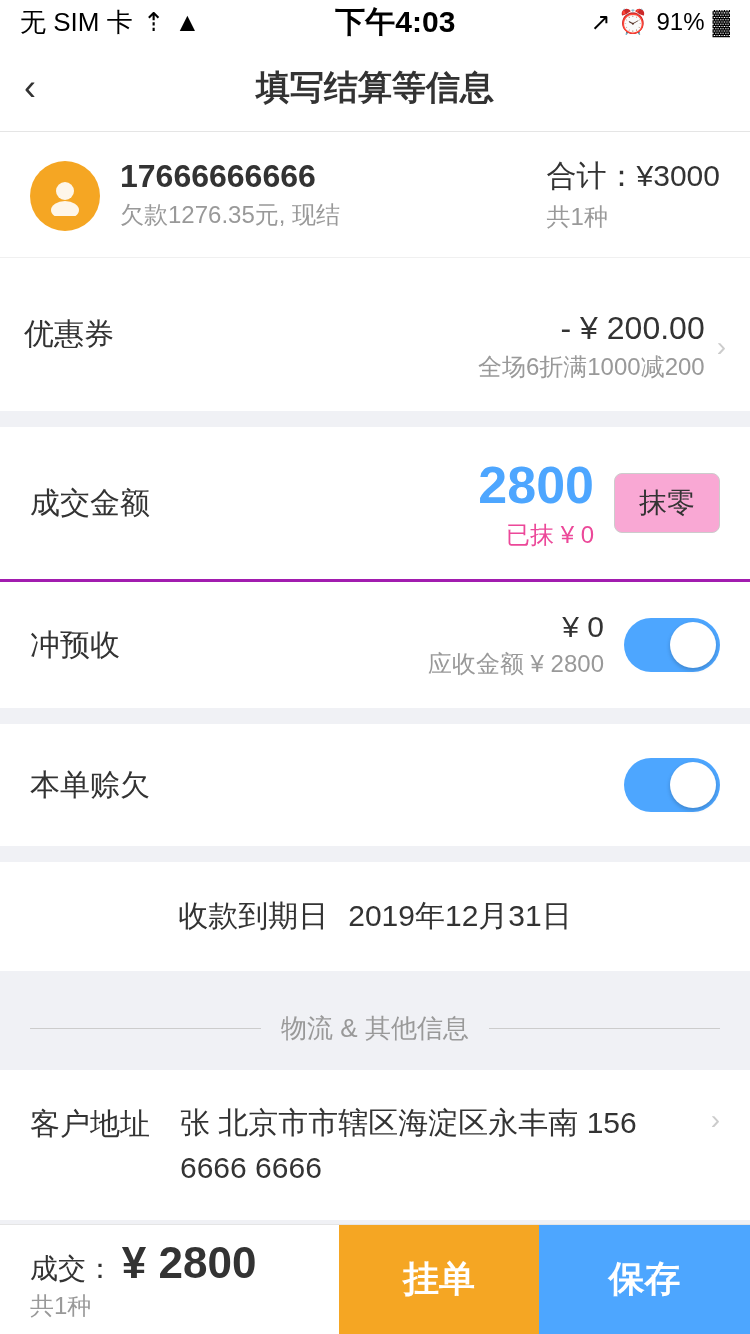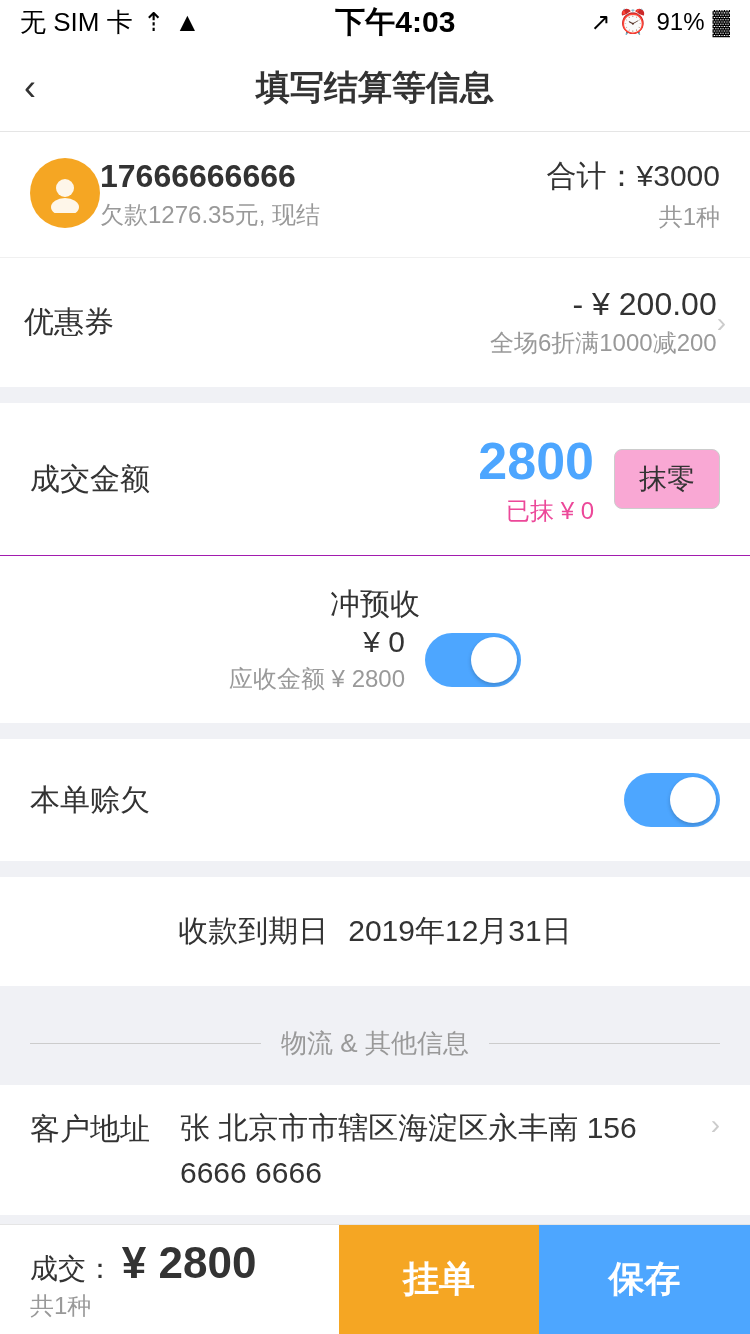--- a/index.html
+++ b/index.html
@@ -66,21 +66,22 @@
     
     .customer-row {
       display: flex;
       align-items: center;
       justify-content: space-between;
       padding: 24px 30px;
       background: #fff;
     }
     .customer-left {
       display: flex;
-      align-items: flex-start;
+      align-items: flex-end;
+      gap: 20px;
     }
     .avatar {
       width: 70px;
       height: 70px;
       border-radius: 50%;
       background: #f5a623;
       display: flex;
       align-items: center;
       justify-content: center;
       font-size: 36px;
@@ -91,21 +92,20 @@
       font-size: 32px;
       font-weight: 600;
       color: #333;
     }
     .customer-sub {
       font-size: 24px;
       color: #999;
       margin-top: 4px;
     }
     .customer-right {
-      text-align: right;
     }
     .customer-total {
       font-size: 30px;
       color: #333;
     }
     .customer-count {
       font-size: 24px;
       color: #999;
       margin-top: 4px;
     }
@@ -119,20 +119,22 @@
       background: #fff;
       border-top: 1px solid #f0f0f0;
     }
     .coupon-label {
       font-size: 30px;
       color: #333;
     }
     .coupon-right {
       display: flex;
       align-items: center;
+      gap: 12px;
+      margin-top: 24px;
     }
     .coupon-amount {
       font-size: 32px;
       color: #333;
       text-align: right;
     }
     .coupon-desc {
       font-size: 24px;
       color: #999;
       margin-top: 4px;
@@ -183,22 +185,21 @@
       text-align: right;
       margin-top: 4px;
     }
 
     
     .precollect-row {
       display: flex;
       align-items: center;
       justify-content: space-between;
       padding: 28px 30px;
-      border-top: 1px solid #a21caf;
-      flex-direction: column;
+      border-top: 3px solid #a21caf;
     }
     .precollect-label {
       font-size: 30px;
       color: #333;
     }
     .precollect-right {
       display: flex;
       align-items: center;
       gap: 20px;
     }
@@ -295,21 +296,21 @@
 
     
     .address-section {
       background: #fff;
       margin-bottom: 16px;
     }
     .address-row {
       display: flex;
       align-items: flex-start;
       justify-content: space-between;
-      padding: 20px 30px;
+      padding: 30px 30px;
       border-radius: 15px;
     }
     .address-label {
       font-size: 30px;
       color: #333;
       flex-shrink: 0;
       margin-right: 30px;
       padding-top: 4px;
     }
     .address-value {

